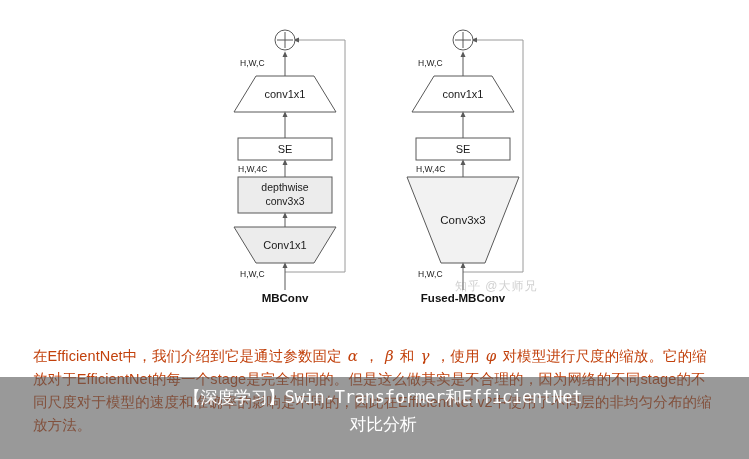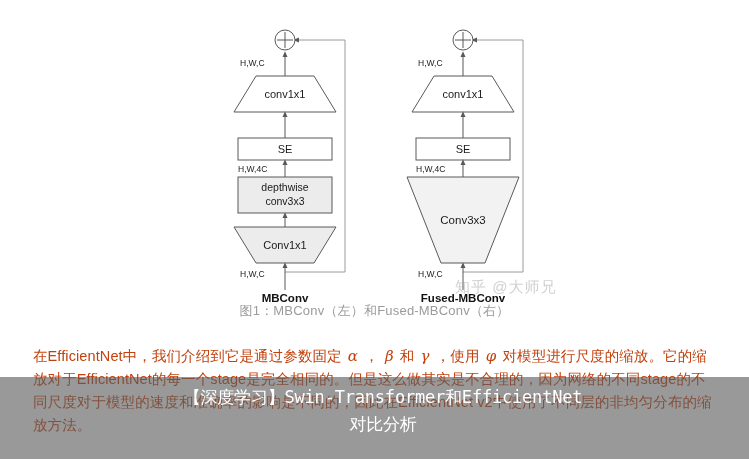--- a/index.html
+++ b/index.html
@@ -90,21 +90,21 @@
     letter-spacing: -0.2px;
     white-space: pre-line;
     text-align: center;
   }
 
   
   #watermark {
     position: absolute;
     left: 455px;
     top: 278px;
-    font-size: 15px;
+    font-size: 12px;
     color: rgba(150,150,150,0.45);
     font-family: "Liberation Sans", "DejaVu Sans", sans-serif;
     letter-spacing: 1px;
   }
 
   .svg-label {
     font-family: "Liberation Sans", "DejaVu Sans", sans-serif;
   }
 </style>
 </head>
@@ -190,21 +190,20 @@
 
         <line x1="285" y1="276" x2="285" y2="251" stroke="#595959" stroke-width="1" marker-end="url(#arrowhead)"></line>
         <text class="svg-label" x="240" y="263" font-size="8.5" fill="#1a1a1a">H,W,C</text>
 
         <text class="svg-label" x="285" y="288" font-size="11.5" font-weight="bold" text-anchor="middle" fill="#111111">Fused-MBConv</text>
       </g>
     </svg>
 
     <div id="watermark">知乎 @大师兄</div>
 
-    <div class="fig-caption">图1：MBConv（左）和Fused-MBConv（右）</div>
   </div>
 
   <div id="article-text"><span>在EfficientNet中，我们介绍到它是通过参数固定 </span><span class="mathvar">α</span><span> ， </span><span class="mathvar">β</span><span> 和 </span><span class="mathvar">γ</span><span> ，使用 </span><span class="mathvar">φ</span><span> 对模型进行尺度的缩放。它的缩放对于EfficientNet的每一个stage是完全相同的。但是这么做其实是不合理的，因为网络的不同stage的不同尺度对于模型的速度和准确率的影响是不同的，因此在EfficientNet v2中使用了不同层的非均匀分布的缩放方法。</span></div>
 
   <div id="overlay-banner"></div>
   <div id="overlay-title">【深度学习】Swin-Transformer和EfficientNet
 对比分析</div>
 
 </div>
 

